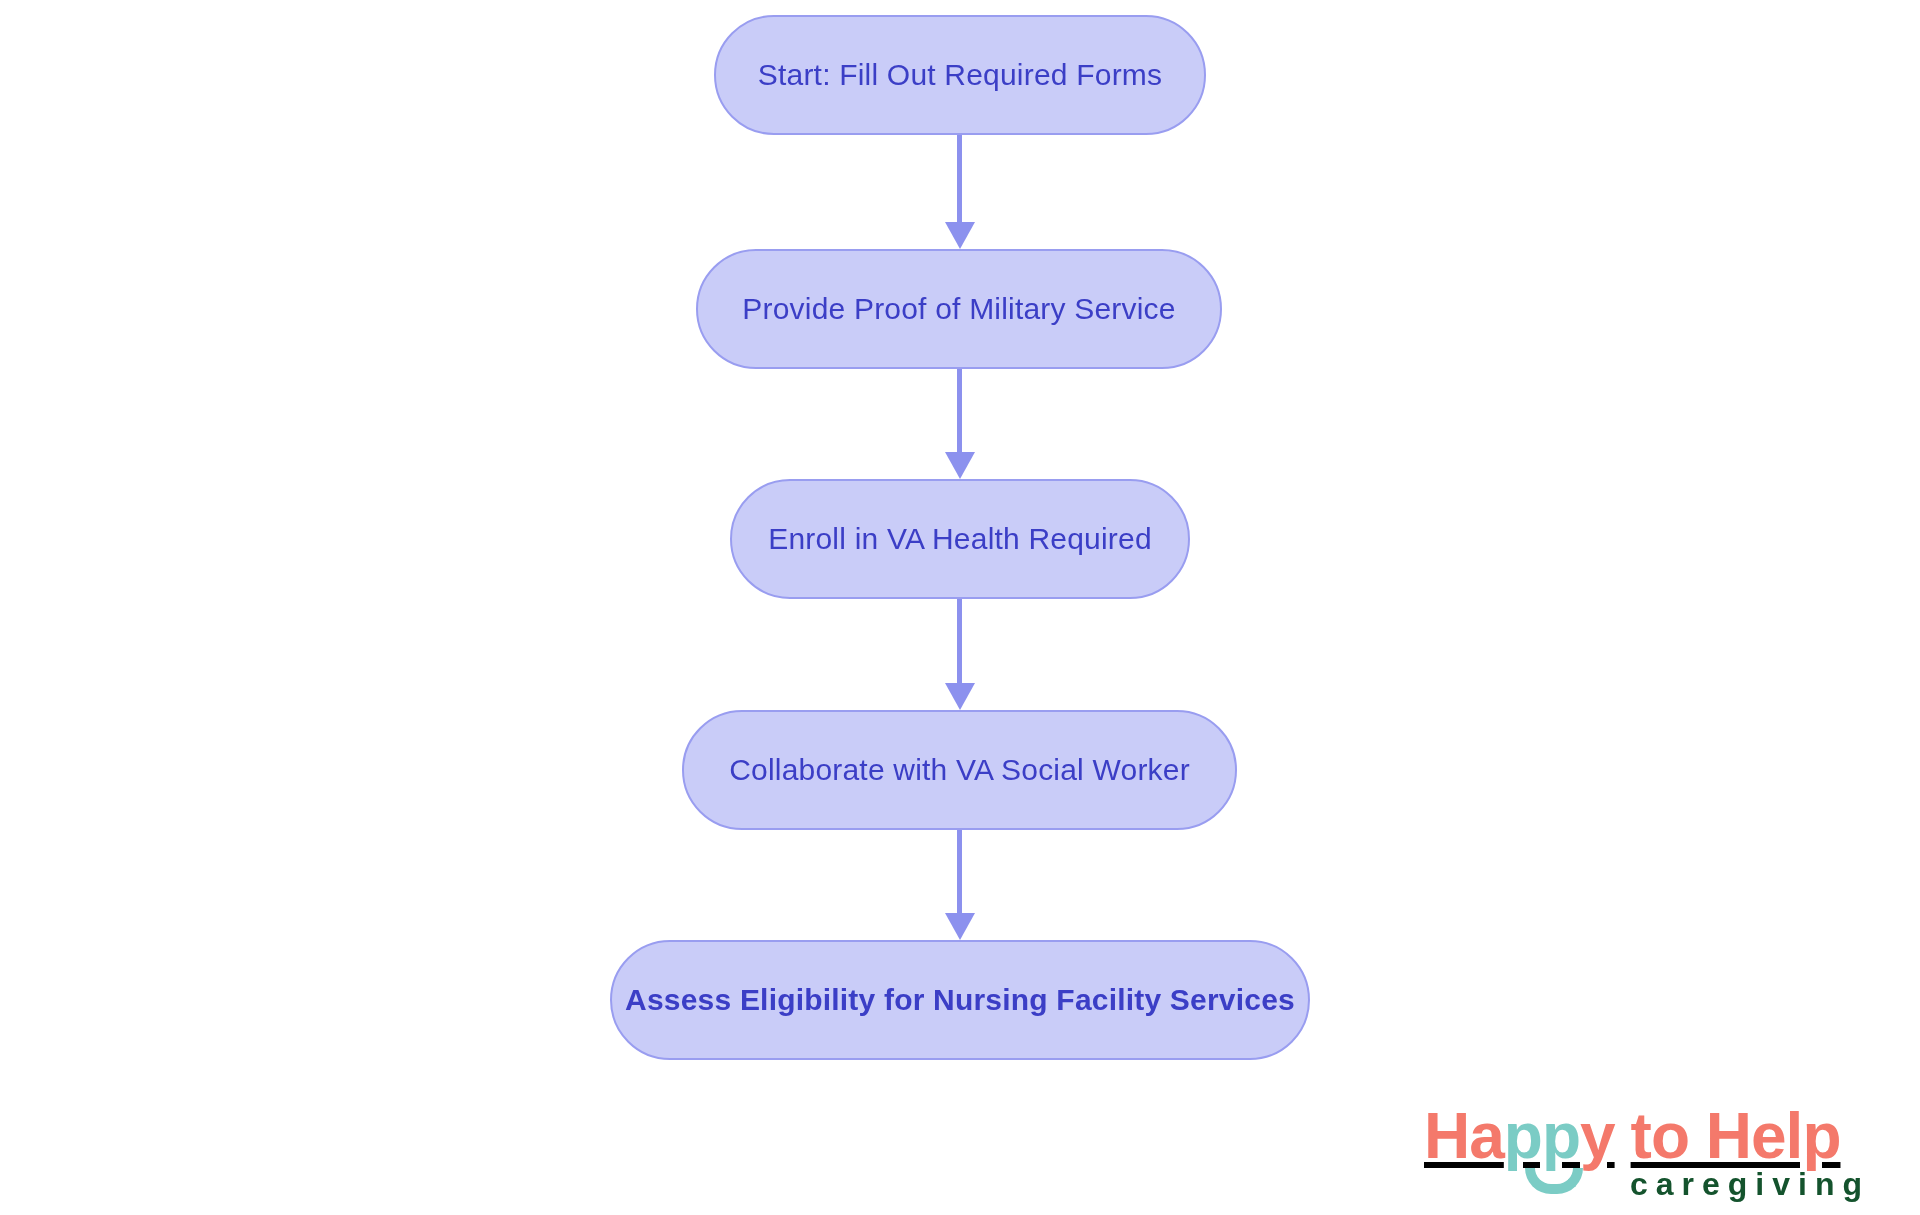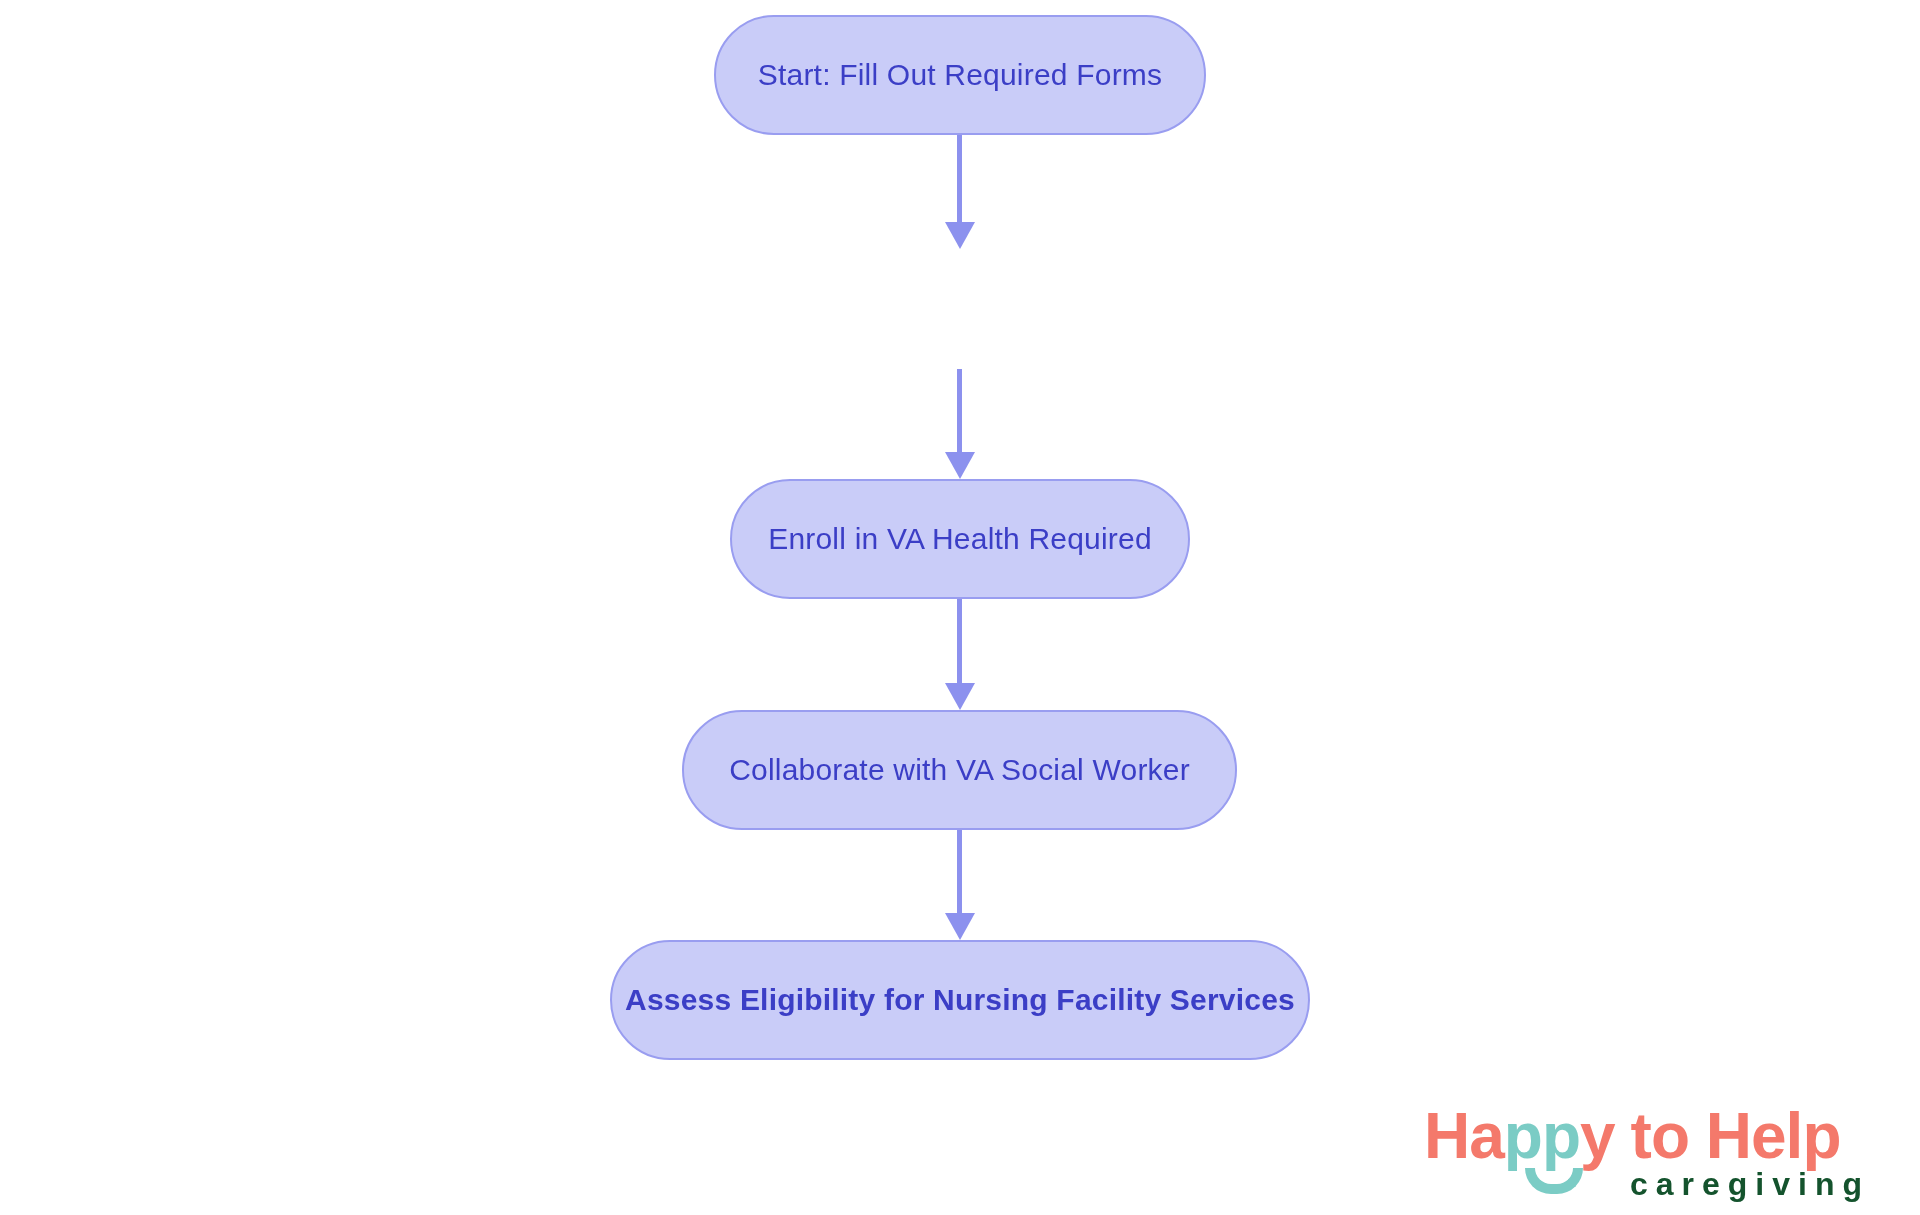--- a/index.html
+++ b/index.html
@@ -75,20 +75,21 @@
     top: 1104px;
     width: 460px;
     height: 100px;
   }
   .logo-main {
     font-size: 64px;
     font-weight: bold;
     line-height: 64px;
     letter-spacing: -1px;
     white-space: nowrap;
+    text-decoration: underline;
   }
   .coral { color: #f4796b; }
   .teal  { color: #7bccc5; }
   .logo-main .word-gap { margin-left: 16px; }
   .smile {
     position: absolute;
     left: 101px;
     top: 64px;
     width: 38px;
     height: 16px;
@@ -114,20 +115,23 @@
 
   <div class="flow-node n1">
     <span>Start: Fill Out Required Forms</span>
   </div>
 
   <div class="arrow a1">
     <div class="stem"></div>
     <div class="head"></div>
   </div>
 
+  <div class="flow-node n2">
+    <span>Provide Proof of Military Service</span>
+  </div>
 
   <div class="arrow a2">
     <div class="stem"></div>
     <div class="head"></div>
   </div>
 
   <div class="flow-node n3">
     <span>Enroll in VA Health Required</span>
   </div>
 

